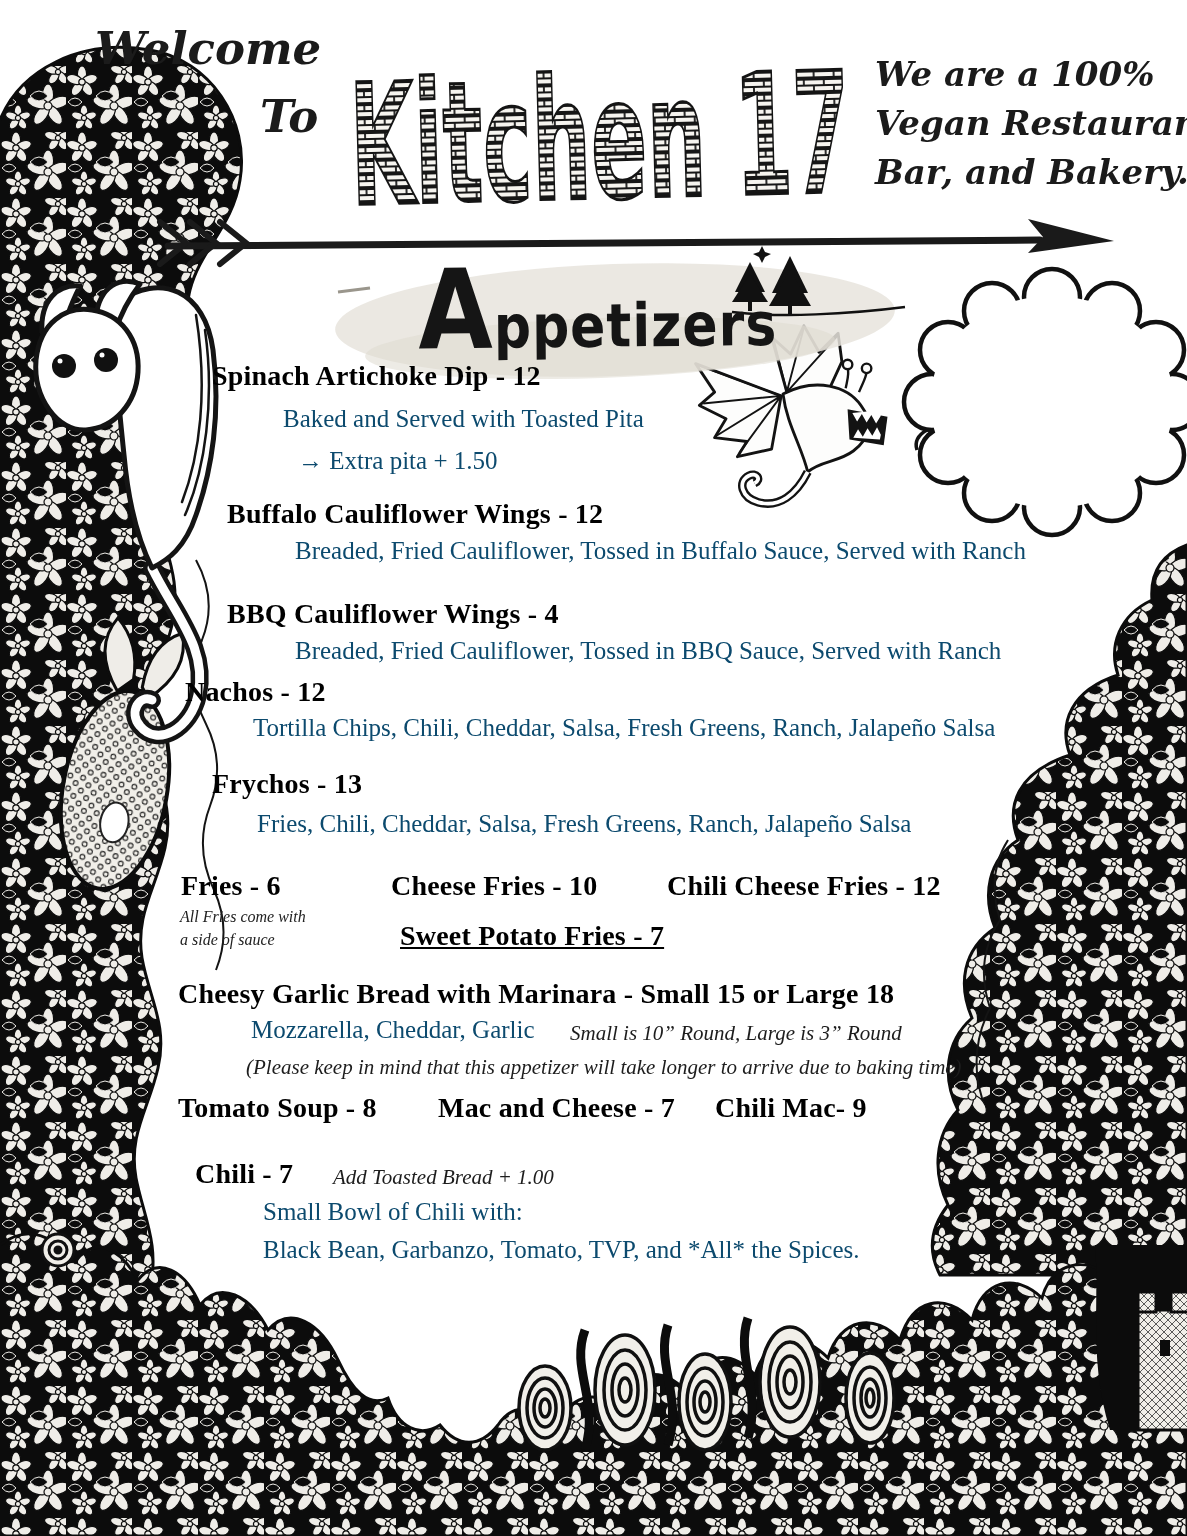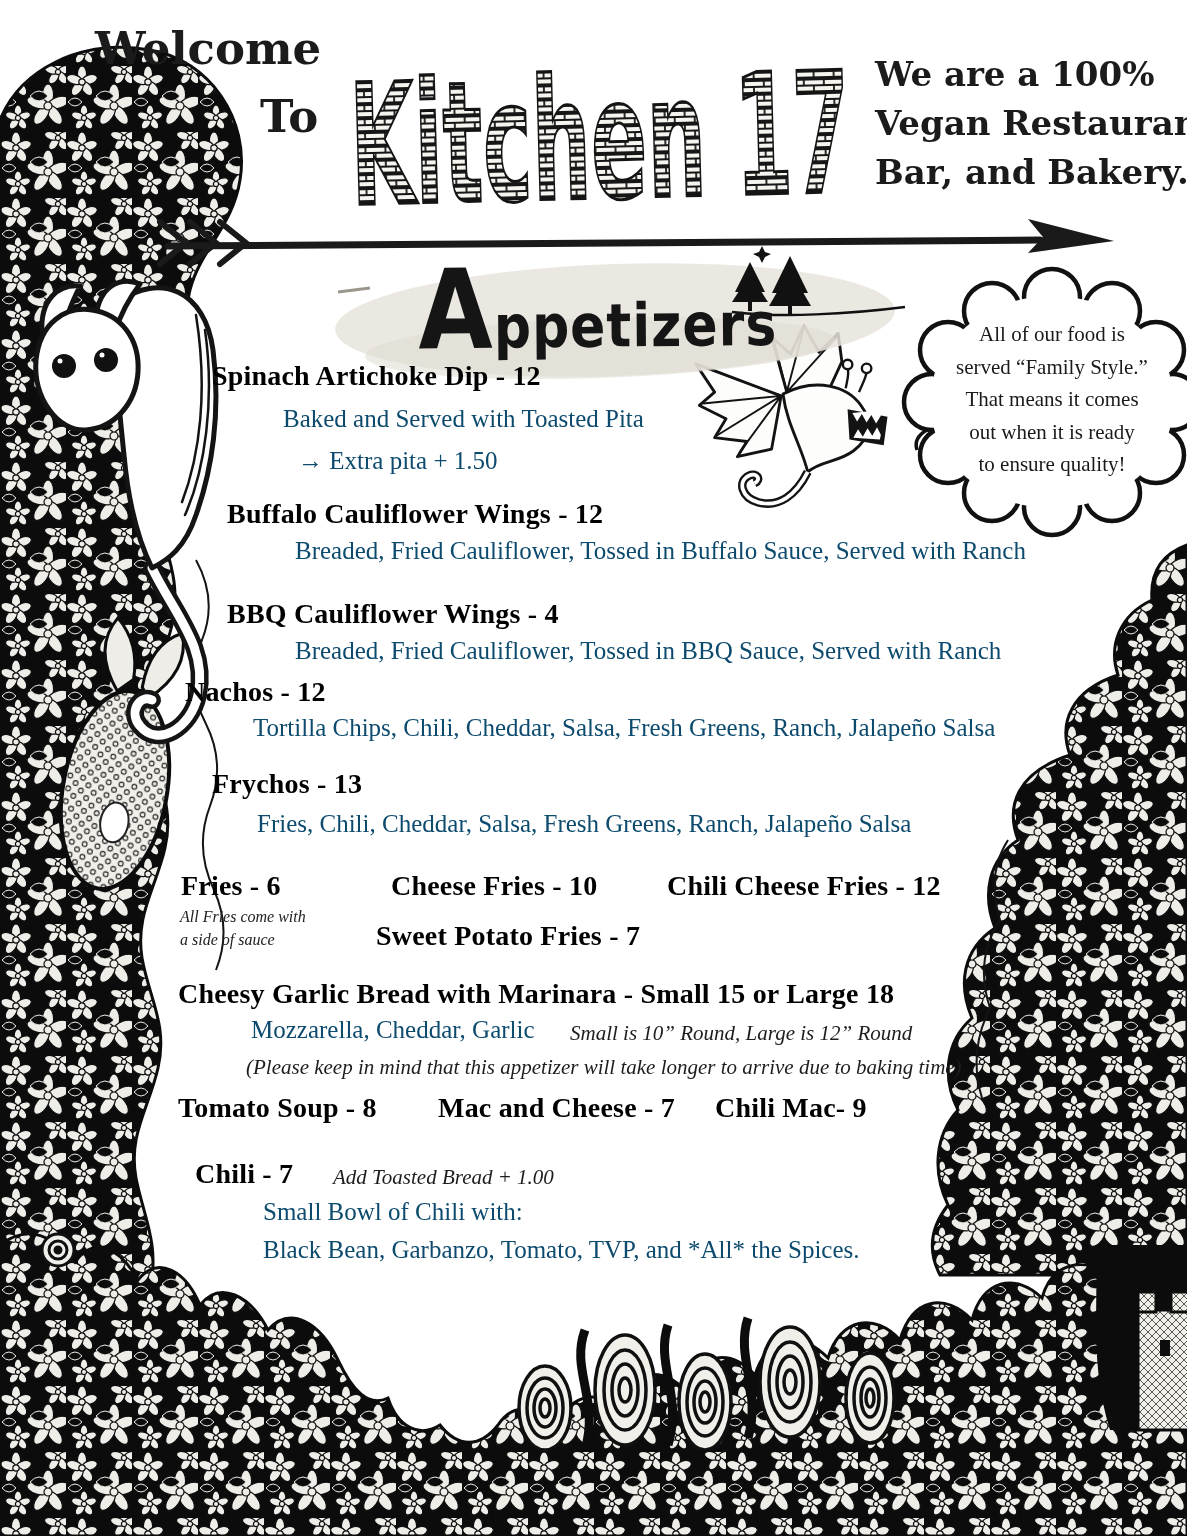--- a/index.html
+++ b/index.html
@@ -7,21 +7,21 @@
     position:relative;width:1187px;height:1536px;background:#ffffff;
     overflow:hidden;font-family:"Liberation Serif",serif;color:#141414;margin:0 auto;
   }
   .abs{position:absolute;white-space:nowrap;line-height:1.12;}
   .art{position:absolute;left:0;top:0;z-index:0;}
   .txt{z-index:2;}
   .item{font-weight:bold;font-size:28px;letter-spacing:.2px;color:#000000;}
   .desc{font-size:25px;color:#0c4a6e;}
   .note{font-style:italic;font-size:21px;color:#1d1d1d;}
   .small-note{font-style:italic;font-size:16px;color:#222;}
-  .script{font-family:"DejaVu Serif",serif;font-weight:bold;color:#1b1b1b;}
+  .script{font-family:"DejaVu Serif",serif;font-weight:bold;font-style:italic;color:#1b1b1b;}
   .welcome{font-size:45px;}
   .tagline{font-size:34px;line-height:49px;}
   .appetizers{
     font-family:"DejaVu Sans",sans-serif;font-weight:bold;font-size:52px;color:#151515;
     transform:scaleY(1.15) rotate(-.5deg);transform-origin:top left;letter-spacing:1px;line-height:1;
   }
   .appetizers::first-letter{font-size:96px;line-height:.78;}
   .bubble-text{width:204px;text-align:center;font-size:21px;line-height:32.5px;color:#1a1a1a;white-space:normal;}
 </style>
 </head>
@@ -253,27 +253,20 @@
   <div class="abs txt script welcome" style="left:260px;top:92px;">To</div>
 
   <div class="abs txt script tagline" style="left:875px;top:50px;">
     <div>We are a 100%</div>
     <div>Vegan Restaurant,</div>
     <div>Bar, and Bakery.</div>
   </div>
 
   <div class="abs txt appetizers" style="left:418px;top:268px;">Appetizers</div>
 
-  <div class="abs txt bubble-text" style="left:950px;top:318px;">
-    <div>All of our food is</div>
-    <div>served “Family Style.”</div>
-    <div>That means it comes</div>
-    <div>out when it is ready</div>
-    <div>to ensure quality!</div>
-  </div>
 
   <div>
     <div class="abs txt item" style="left:212px;top:360px;">Spinach Artichoke Dip - 12</div>
     <div class="abs txt desc" style="left:283px;top:405px;">Baked and Served with Toasted Pita</div>
     <div class="abs txt desc" style="left:298px;top:447px;">→ Extra pita + 1.50</div>
 
     <div class="abs txt item" style="left:227px;top:498px;">Buffalo Cauliflower Wings - 12</div>
     <div class="abs txt desc" style="left:295px;top:537px;">Breaded, Fried Cauliflower, Tossed in Buffalo Sauce, Served with Ranch</div>
 
     <div class="abs txt item" style="left:227px;top:598px;">BBQ Cauliflower Wings - 4</div>
@@ -283,25 +276,25 @@
     <div class="abs txt desc" style="left:253px;top:714px;">Tortilla Chips, Chili, Cheddar, Salsa, Fresh Greens, Ranch, Jalapeño Salsa</div>
 
     <div class="abs txt item" style="left:212px;top:768px;">Frychos - 13</div>
     <div class="abs txt desc" style="left:257px;top:810px;">Fries, Chili, Cheddar, Salsa, Fresh Greens, Ranch, Jalapeño Salsa</div>
 
     <div class="abs txt item" style="left:181px;top:870px;">Fries - 6</div>
     <div class="abs txt item" style="left:391px;top:870px;">Cheese Fries - 10</div>
     <div class="abs txt item" style="left:667px;top:870px;">Chili Cheese Fries - 12</div>
     <div class="abs txt small-note" style="left:180px;top:908px;">All Fries come with</div>
     <div class="abs txt small-note" style="left:180px;top:931px;">a side of sauce</div>
-    <div class="abs txt item" style="left:376px;top:920px;">Sweet Potato Fries - 7</div>
+    <div class="abs txt item" style="left:400px;top:920px;text-decoration:underline;">Sweet Potato Fries - 7</div>
 
     <div class="abs txt item" style="left:178px;top:978px;">Cheesy Garlic Bread with Marinara - Small 15 or Large 18</div>
     <div class="abs txt desc" style="left:251px;top:1016px;">Mozzarella, Cheddar, Garlic</div>
-    <div class="abs txt note" style="left:570px;top:1022px;">Small is 10” Round, Large is 12” Round</div>
+    <div class="abs txt note" style="left:570px;top:1022px;">Small is 10” Round, Large is 3” Round</div>
     <div class="abs txt note" style="left:246px;top:1056px;">(Please keep in mind that this appetizer will take longer to arrive due to baking time)</div>
 
     <div class="abs txt item" style="left:178px;top:1092px;">Tomato Soup - 8</div>
     <div class="abs txt item" style="left:438px;top:1092px;">Mac and Cheese - 7</div>
     <div class="abs txt item" style="left:715px;top:1092px;">Chili Mac- 9</div>
 
     <div class="abs txt item" style="left:195px;top:1158px;">Chili - 7</div>
     <div class="abs txt note" style="left:333px;top:1166px;text-align:right;">Add Toasted Bread + 1.00</div>
     <div class="abs txt desc" style="left:263px;top:1198px;">Small Bowl of Chili with:</div>
     <div class="abs txt desc" style="left:263px;top:1236px;">Black Bean, Garbanzo, Tomato, TVP, and *All* the Spices.</div>

